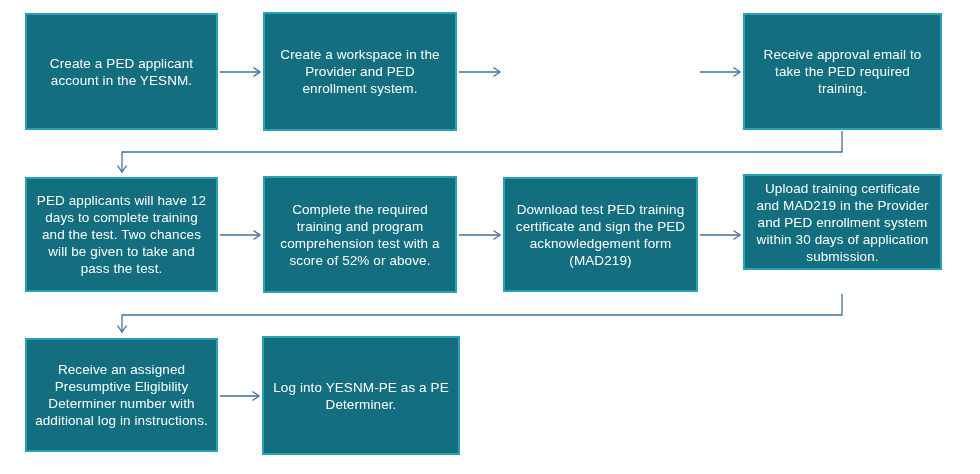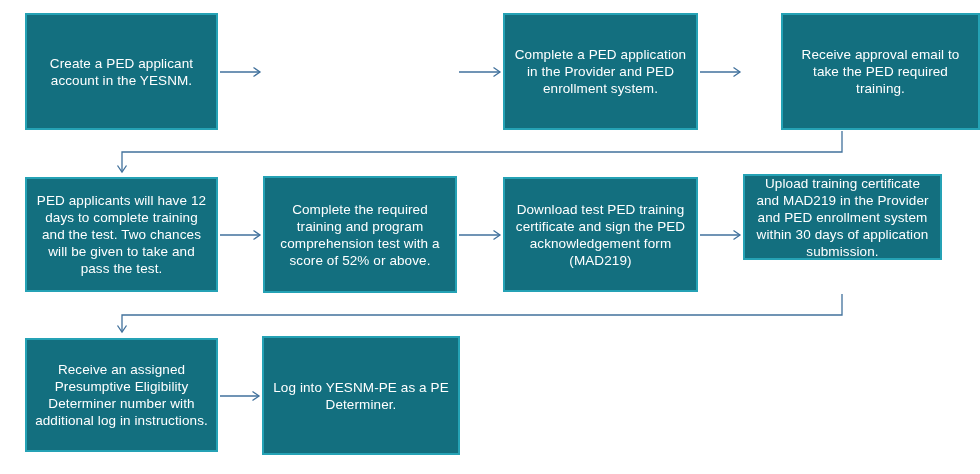--- a/index.html
+++ b/index.html
@@ -95,42 +95,42 @@
     <g>
       <path d="M220 396 H259"></path>
         <path d="M252.5 391.5 L259 396 L252.5 400.5"></path>
     </g>
   </svg>
 
   <div class="flow-box" style="left:25px; top:13px; width:193px; height:117px">
     <span class="box-text">Create a PED applicant account in the YESNM.</span>
   </div>
 
-
-  <div class="flow-box" style="left:503px; top:13px; width:195px; height:117px">
-    <span class="box-text">Complete a PED application in the Provider and PED enrollment system.</span>
+  <div class="flow-box" style="left:263px; top:12px; width:194px; height:119px">
+    <span class="box-text">Create a workspace in the Provider and PED enrollment system.</span>
   </div>
 
-  <div class="flow-box" style="left:781px; top:13px; width:199px; height:117px">
+
+  <div class="flow-box" style="left:743px; top:13px; width:199px; height:117px">
     <span class="box-text">Receive approval email to take the PED required training.</span>
   </div>
 
   <div class="flow-box" style="left:25px; top:177px; width:193px; height:115px">
     <span class="box-text">PED applicants will have 12 days to complete training and the test. Two chances will be given to take and pass the test.</span>
   </div>
 
   <div class="flow-box" style="left:263px; top:176px; width:194px; height:117px">
     <span class="box-text">Complete the required training and program comprehension test with a score of 52% or above.</span>
   </div>
 
   <div class="flow-box" style="left:503px; top:177px; width:195px; height:115px">
     <span class="box-text">Download test PED training certificate and sign the PED acknowledgement form (MAD219)</span>
   </div>
 
-  <div class="flow-box" style="left:743px; top:174px; width:199px; height:86px">
+  <div class="flow-box" style="left:743px; top:174px; width:199px; height:96px">
     <span class="box-text">Upload training certificate and MAD219 in the Provider and PED enrollment system within 30 days of application submission.</span>
   </div>
 
   <div class="flow-box" style="left:262px; top:336px; width:198px; height:119px">
     <span class="box-text">Log into YESNM-PE as a PE Determiner.</span>
   </div>
 
   <div class="flow-box" style="left:25px; top:338px; width:193px; height:114px">
     <span class="box-text">Receive an assigned Presumptive Eligibility Determiner number with additional log in instructions.</span>
   </div>

